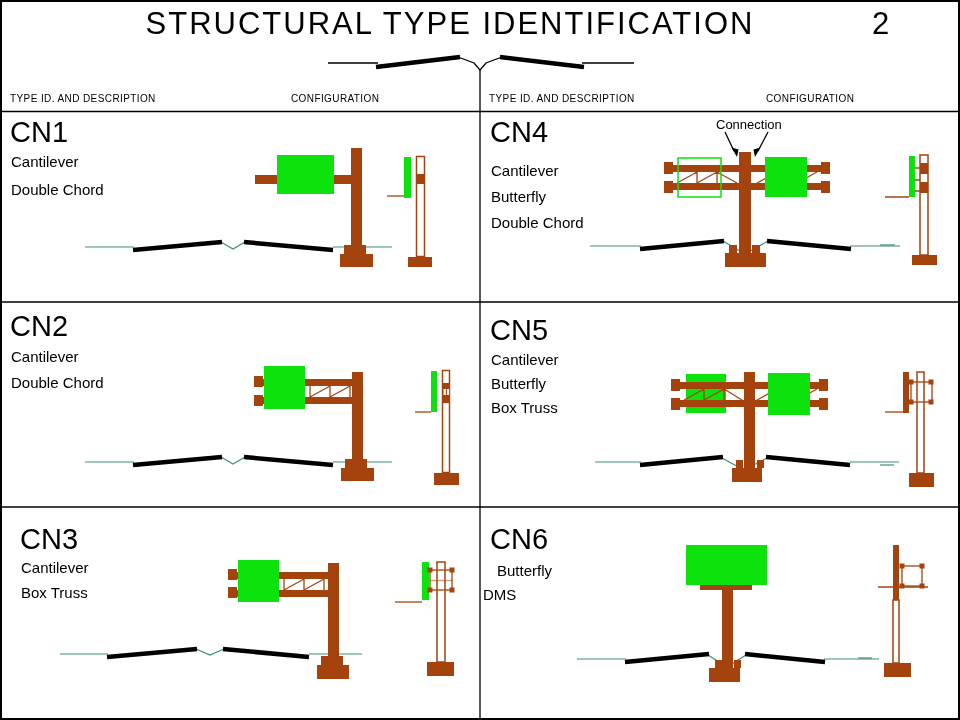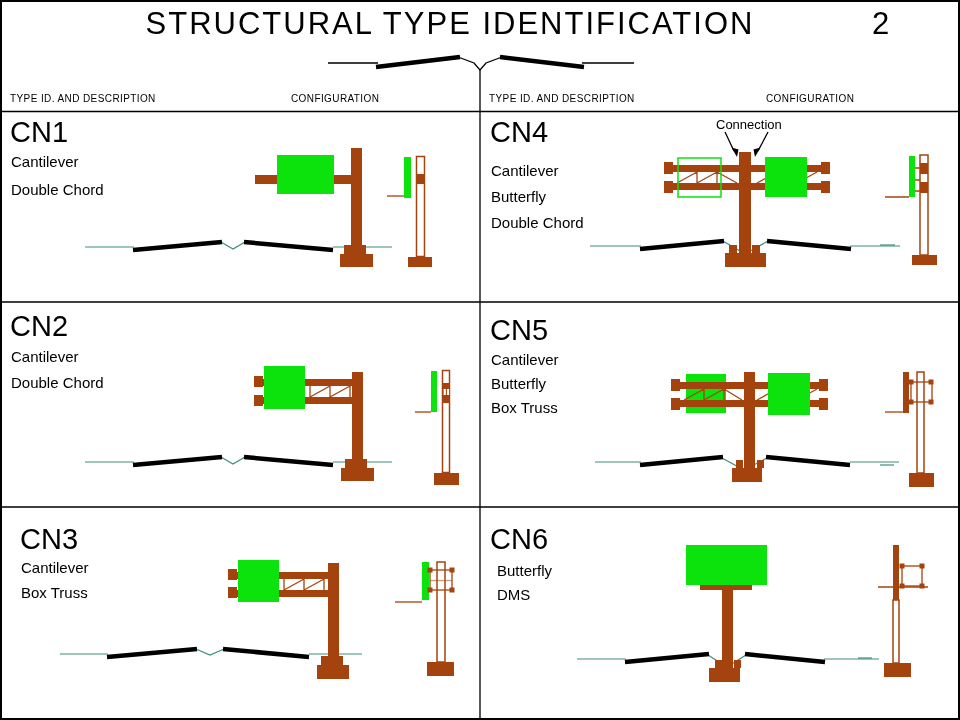--- a/index.html
+++ b/index.html
@@ -241,21 +241,21 @@
           <rect class="sB" x="448.5" y="97.5" width="5" height="5"></rect>
         </g>
         <rect class="sB" x="429" y="171" width="25" height="14"></rect>
       </g>
     </svg>
   </div>
 
   <div class="cell" style="left:480px;top:507px;width:526px;height:211px">
     <div class="cnid" style="top:18px">CN6</div>
     <div class="desc" style="left:17px;top:56px">Butterfly</div>
-    <div class="desc" style="left:17px;top:80px">DMS</div>
+    <div class="desc" style="left:3px;top:80px">DMS</div>
     <svg width="478" height="211" viewBox="0 0 478 211">
       <g>
         <path class="lT" d="M97,152 H146 M228,148 L247,160 L266,148 M344,152 H399"></path>
         <path class="tK" d="M145,155 L229,147 M265,147 L345,155"></path>
       </g>
       <g>
         <rect class="sG" x="206" y="38" width="81" height="40"></rect>
         <rect class="sB" x="220" y="78" width="52" height="5"></rect>
         <rect class="sB" x="242" y="83" width="11" height="78"></rect>
         <g>

